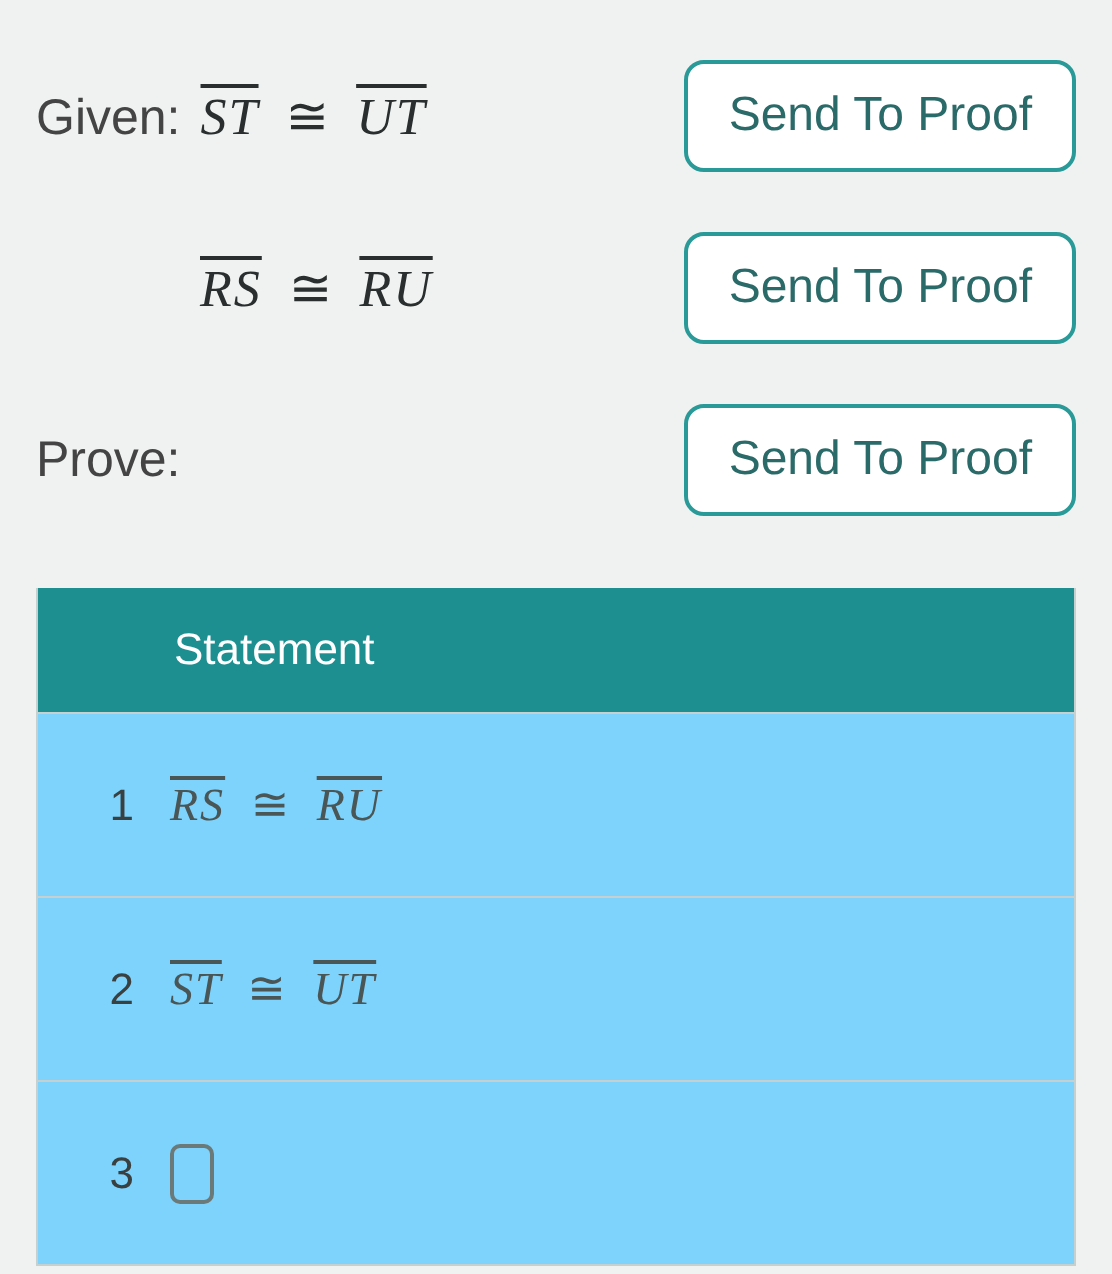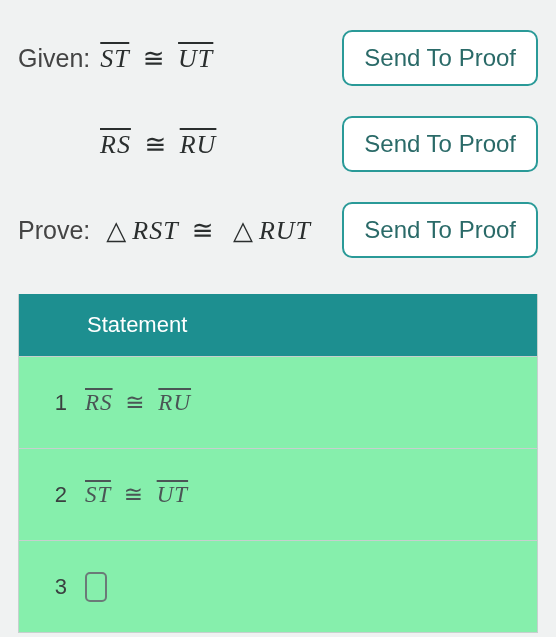--- a/index.html
+++ b/index.html
@@ -51,21 +51,21 @@
       font-size: 24px;
       padding: 12px 20px;
       cursor: pointer;
       min-width: 186px;
       text-align: center;
     }
     .prove-row { margin-bottom: 36px; gap: 28px; }
     .table {
       border: 1px solid #c6d0ce;
       border-top: none;
-      background: #86efac;
+      background: #7dd3fc;
     }
     .thead {
       background: #1d8f90;
       color: #fff;
       padding: 18px 0 18px 68px;
       font-size: 22px;
     }
     .trow {
       display: flex;
       align-items: center;
@@ -119,25 +119,20 @@
       <span class="sym">≅</span>
       <span class="overline">RU</span>
     </span>
   </div>
   <button class="btn">Send To Proof</button>
 </div>
 
 <div class="row prove-row">
   <div class="lhs">
     <span class="label">Prove:</span>
-    <span class="math">
-      <span class="sym">△</span><span>RST</span>
-      <span class="sym">≅</span>
-      <span class="sym">△</span><span>RUT</span>
-    </span>
   </div>
   <button class="btn">Send To Proof</button>
 </div>
 
 <div class="table">
   <div class="thead">Statement</div>
 
   <div class="trow">
     <span class="num">1</span>
     <span class="cell-math">

